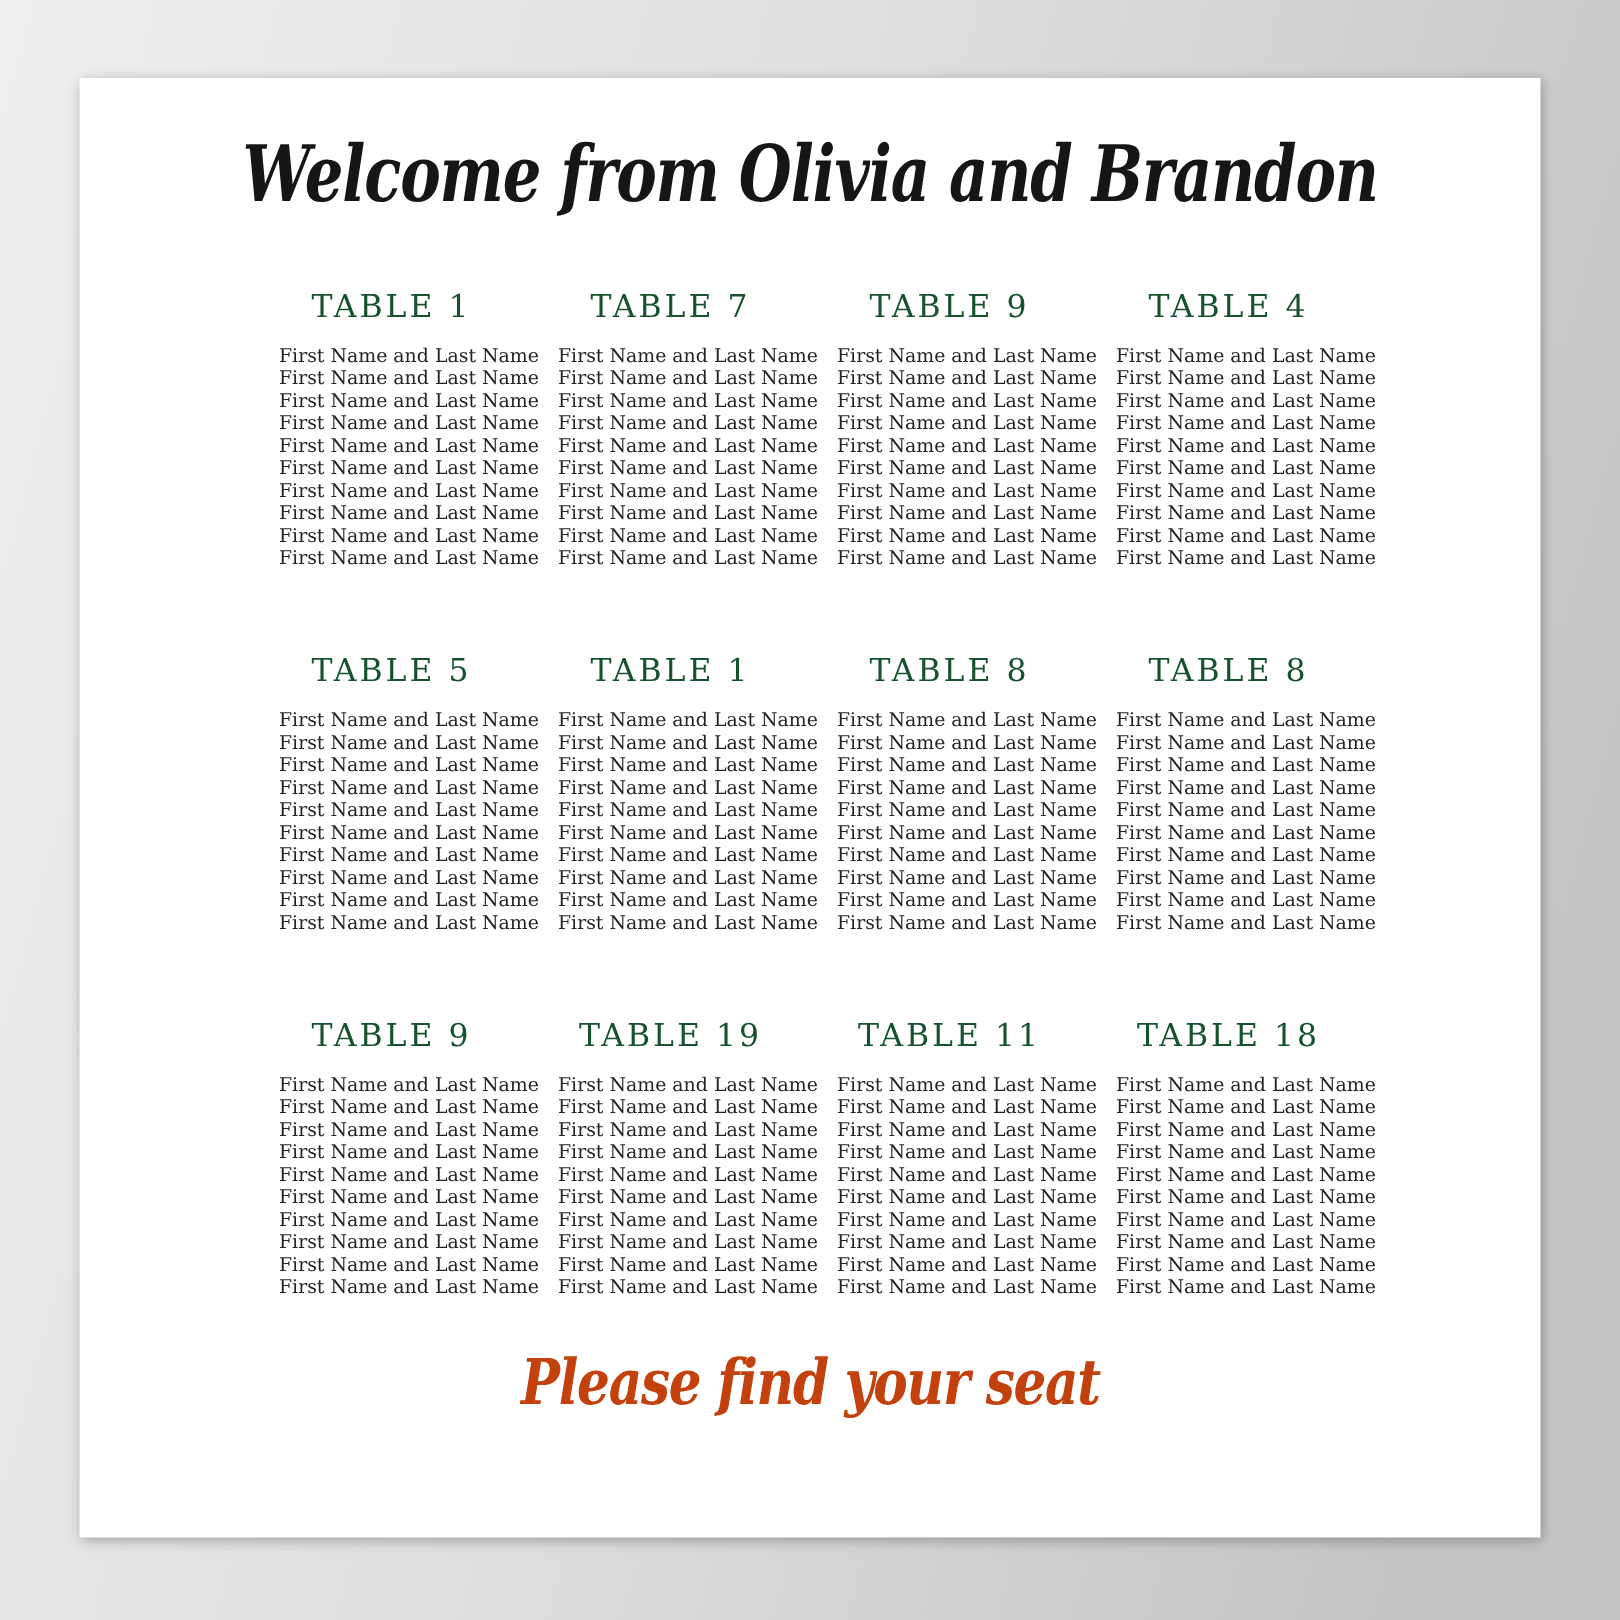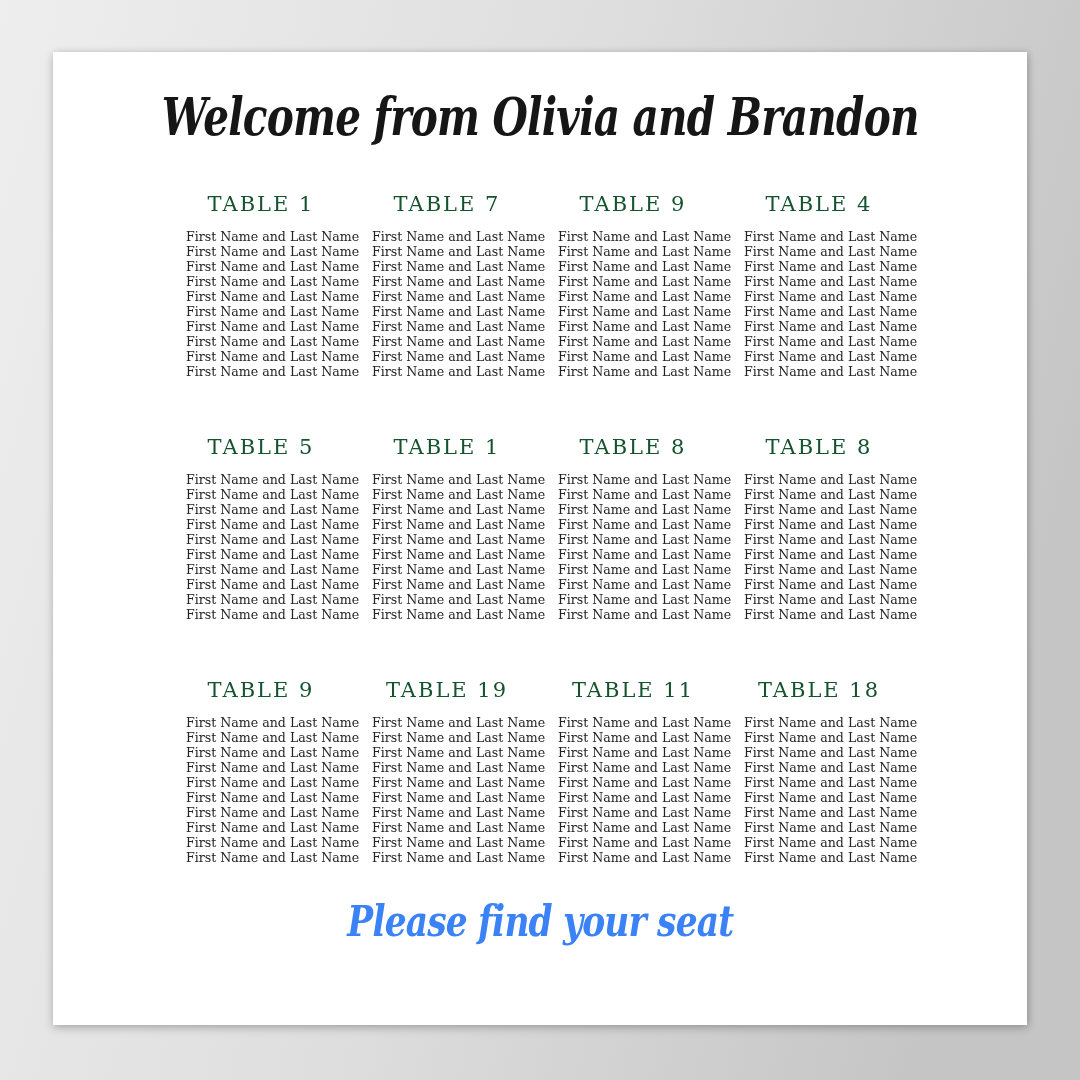--- a/index.html
+++ b/index.html
@@ -65,21 +65,21 @@
   .guest{
     font-size:12.6px;
     line-height:15px;
     color:#232323;
     white-space:nowrap;
   }
   .footer{
     margin-top:32px;
     font-size:42px;
     line-height:1.2;
-    color:#3b82f6;
+    color:#c2410c;
   }
   .footer .squeeze{transform:scaleX(0.82);}
 </style>
 </head>
 <body>
 
 <div class="stage">
   <div class="poster">
     <div class="title script">
       <span class="squeeze">Welcome from Olivia and Brandon</span>

